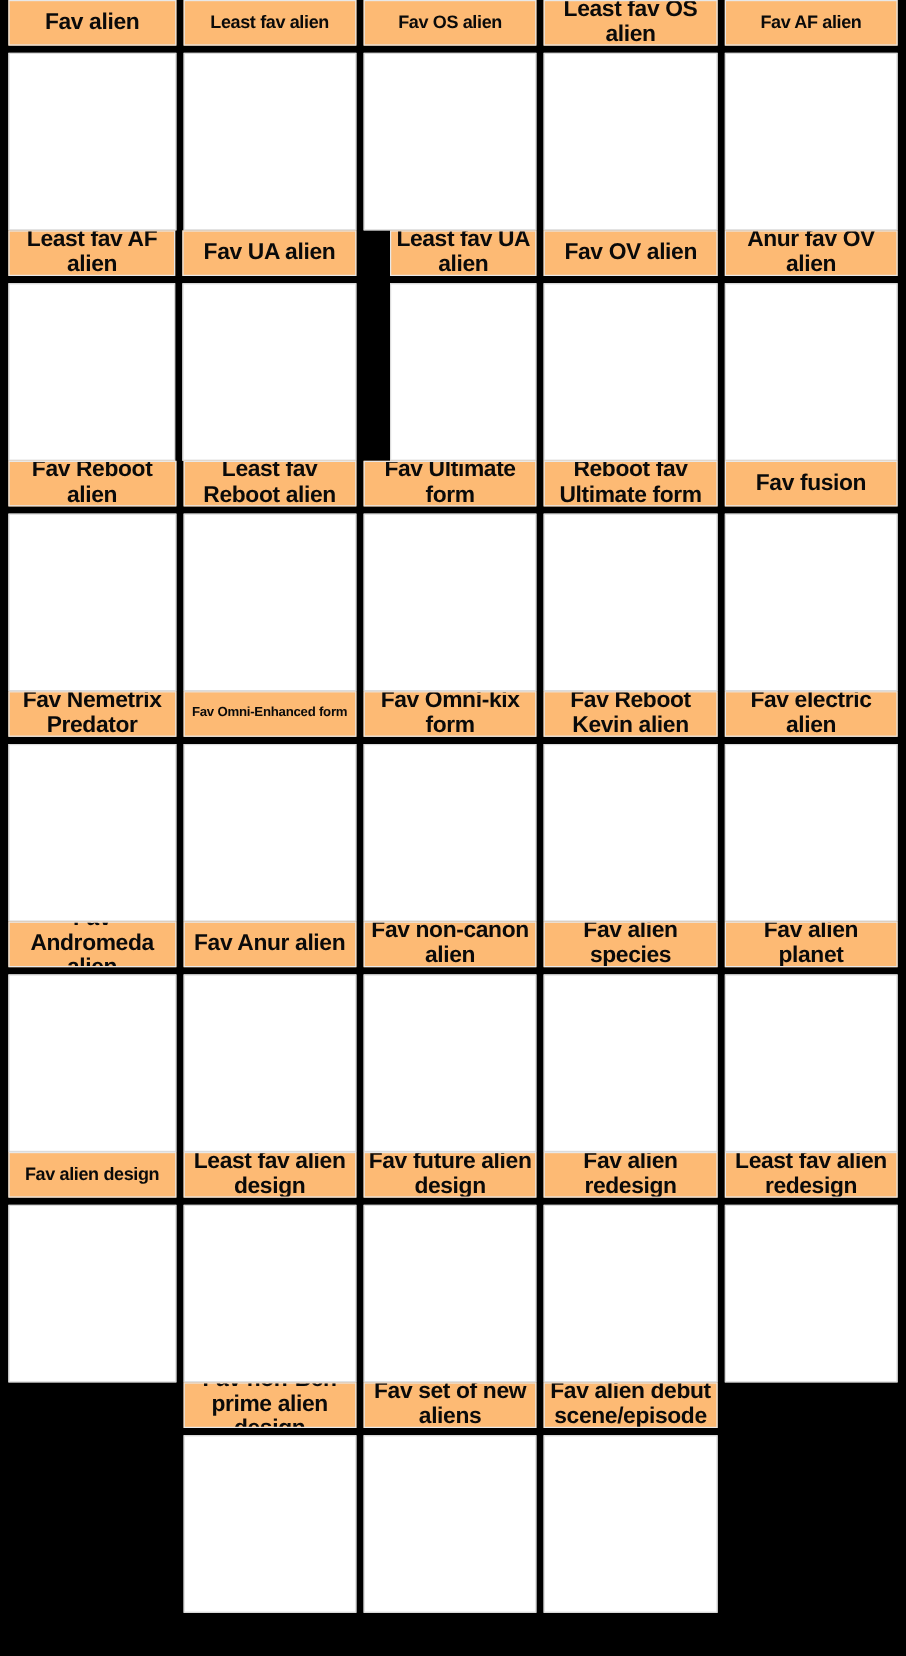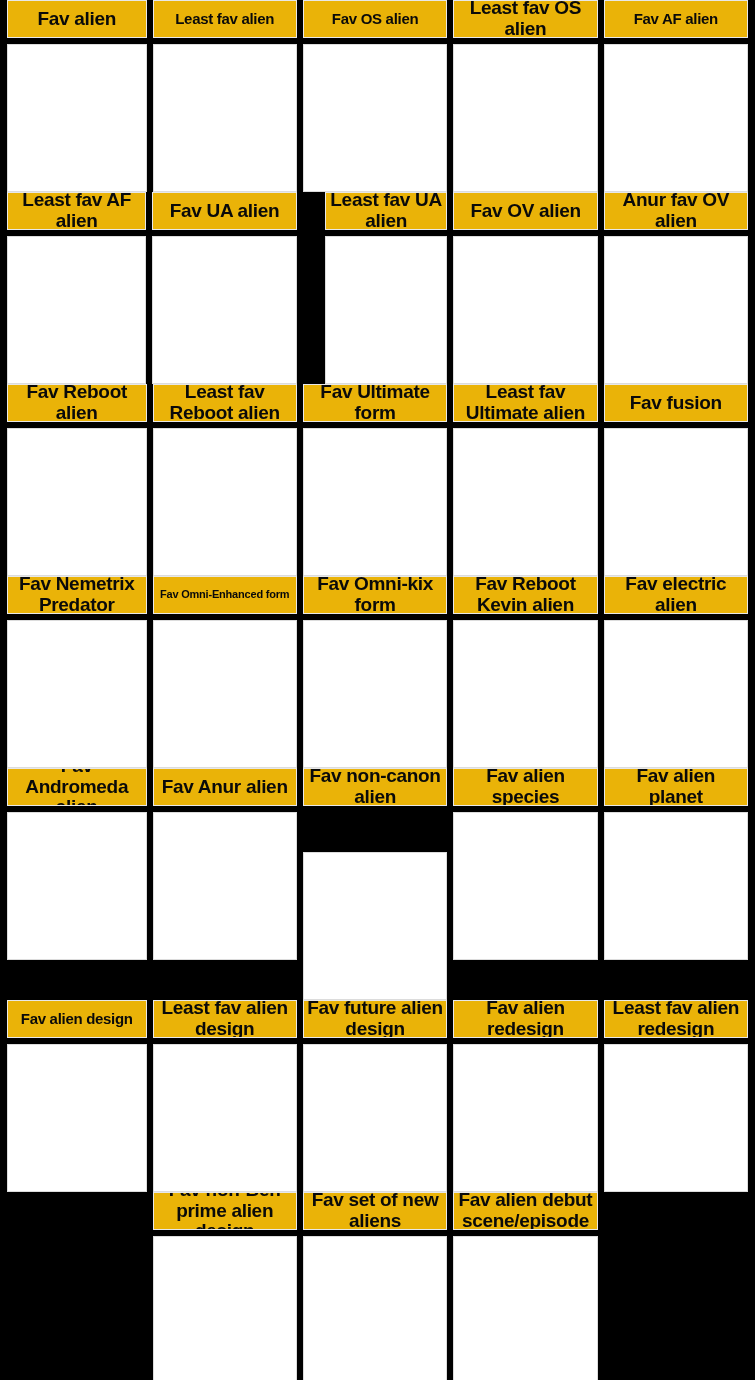--- a/index.html
+++ b/index.html
@@ -30,21 +30,21 @@
   }
 
   .grid-cell {
     box-sizing: border-box;
     display: flex;
     flex-direction: column;
     margin: 0 3px;
   }
 
   .cell-label {
-    background: #eab308;
+    background: #fdba74;
     border: 1px solid #e8e8e8;
     box-sizing: border-box;
     height: 38px;
     display: flex;
     align-items: center;
     justify-content: center;
     text-align: center;
     color: #0a0a0a;
     font-family: "Liberation Sans", sans-serif;
     font-weight: bold;
@@ -125,21 +125,21 @@
       </div>
       <div class="grid-cell" style="width: 148px;">
         <div class="cell-label sz-sm">Least fav Reboot alien</div>
         <div class="cell-slot" style="height: 148px;"></div>
       </div>
       <div class="grid-cell" style="width: 148px;">
         <div class="cell-label sz-sm">Fav Ultimate form</div>
         <div class="cell-slot" style="height: 148px;"></div>
       </div>
       <div class="grid-cell" style="width: 148px;">
-        <div class="cell-label sz-sm">Least fav Ultimate alien</div>
+        <div class="cell-label sz-sm">Reboot fav Ultimate form</div>
         <div class="cell-slot" style="height: 148px;"></div>
       </div>
       <div class="grid-cell" style="width: 148px;">
         <div class="cell-label sz-lg">Fav fusion</div>
         <div class="cell-slot" style="height: 148px;"></div>
       </div>
     </div>
     <div class="grid-row">
       <div class="grid-cell" style="width: 143px;">
         <div class="cell-label sz-sm">Fav Nemetrix Predator</div>
@@ -164,21 +164,21 @@
     </div>
     <div class="grid-row">
       <div class="grid-cell" style="width: 143px;">
         <div class="cell-label sz-sm">Fav Andromeda alien</div>
         <div class="cell-slot" style="height: 148px;"></div>
       </div>
       <div class="grid-cell" style="width: 148px;">
         <div class="cell-label sz-lg">Fav Anur alien</div>
         <div class="cell-slot" style="height: 148px;"></div>
       </div>
-      <div class="grid-cell" style="width: 148px; gap: 40px;">
+      <div class="grid-cell" style="width: 148px;">
         <div class="cell-label sz-sm">Fav non-canon alien</div>
         <div class="cell-slot" style="height: 148px;"></div>
       </div>
       <div class="grid-cell" style="width: 148px;">
         <div class="cell-label sz-sm">Fav alien species</div>
         <div class="cell-slot" style="height: 148px;"></div>
       </div>
       <div class="grid-cell" style="width: 148px;">
         <div class="cell-label sz-sm">Fav alien planet</div>
         <div class="cell-slot" style="height: 148px;"></div>

